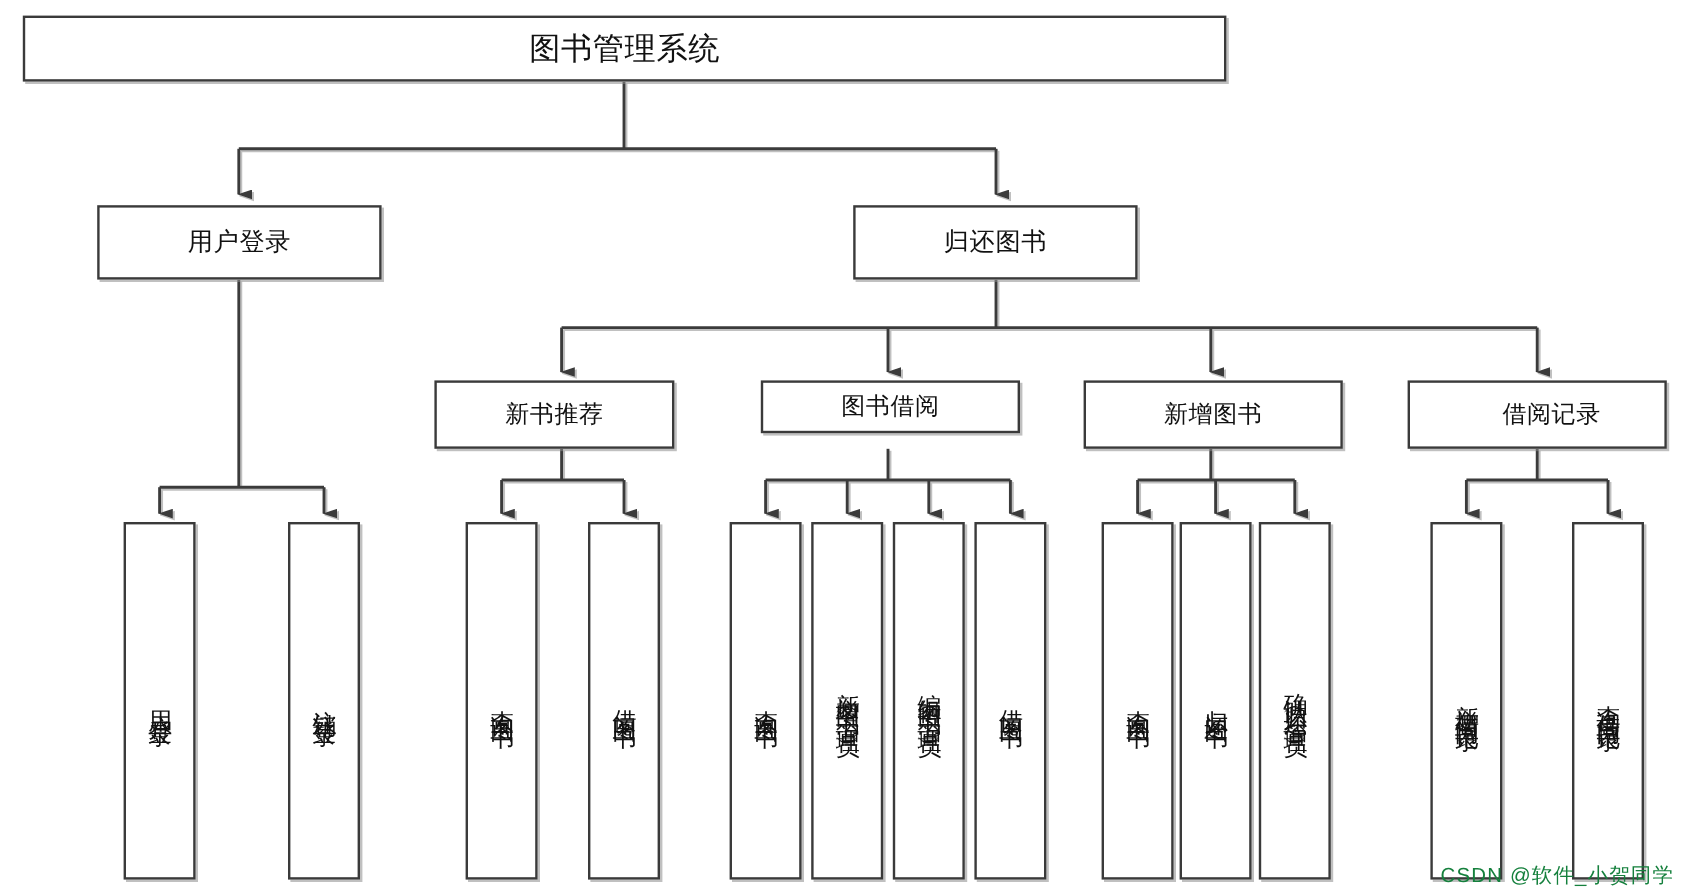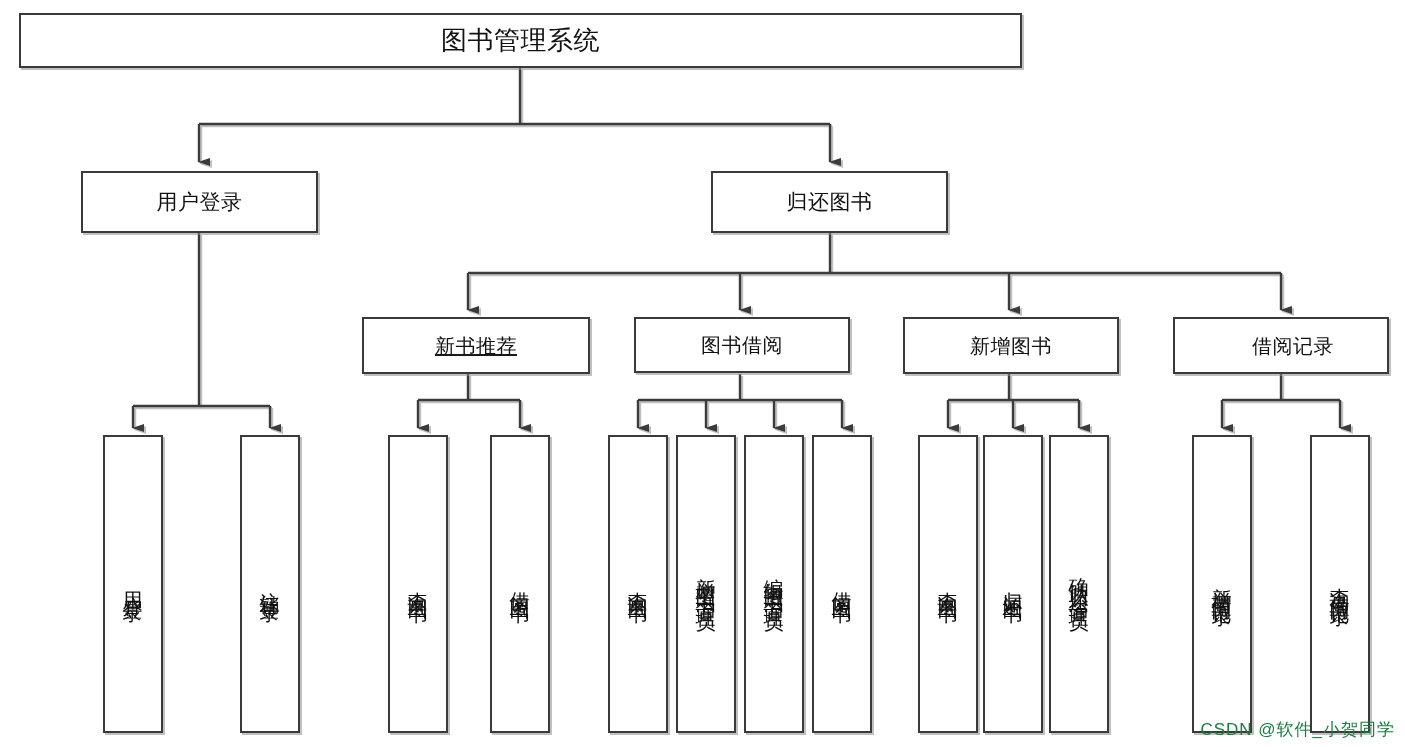--- a/index.html
+++ b/index.html
@@ -147,24 +147,24 @@
     <span class="lbl">图书管理系统</span>
   </div>
 
   <div class="node lvl2" style="left:81px; top:171px; width:237px; height:62px;">
     <span class="lbl">用户登录</span>
   </div>
   <div class="node lvl2" style="left:711px; top:171px; width:237px; height:62px;">
     <span class="lbl">归还图书</span>
   </div>
 
-  <div class="node lvl3" style="left:362px; top:317px; width:228px; height:57px;text-decoration:underline;">
+  <div class="node lvl3" style="left:362px; top:317px; width:200px; height:57px;">
     <span class="lbl">新书推荐</span>
   </div>
-  <div class="node lvl3" style="left:634px; top:317px; width:216px; height:56px;">
+  <div class="node lvl3" style="left:634px; top:317px; width:216px; height:44px;">
     <span class="lbl">图书借阅</span>
   </div>
   <div class="node lvl3" style="left:903px; top:317px; width:216px; height:57px;">
     <span class="lbl">新增图书</span>
   </div>
   <div class="node lvl3" style="left:1173px; top:317px; width:216px; height:57px;padding-left:24px;">
     <span class="lbl">借阅记录</span>
   </div>
 
   <div class="node leaf" style="left:103px; top:435px; width:60px; height:298px;">

